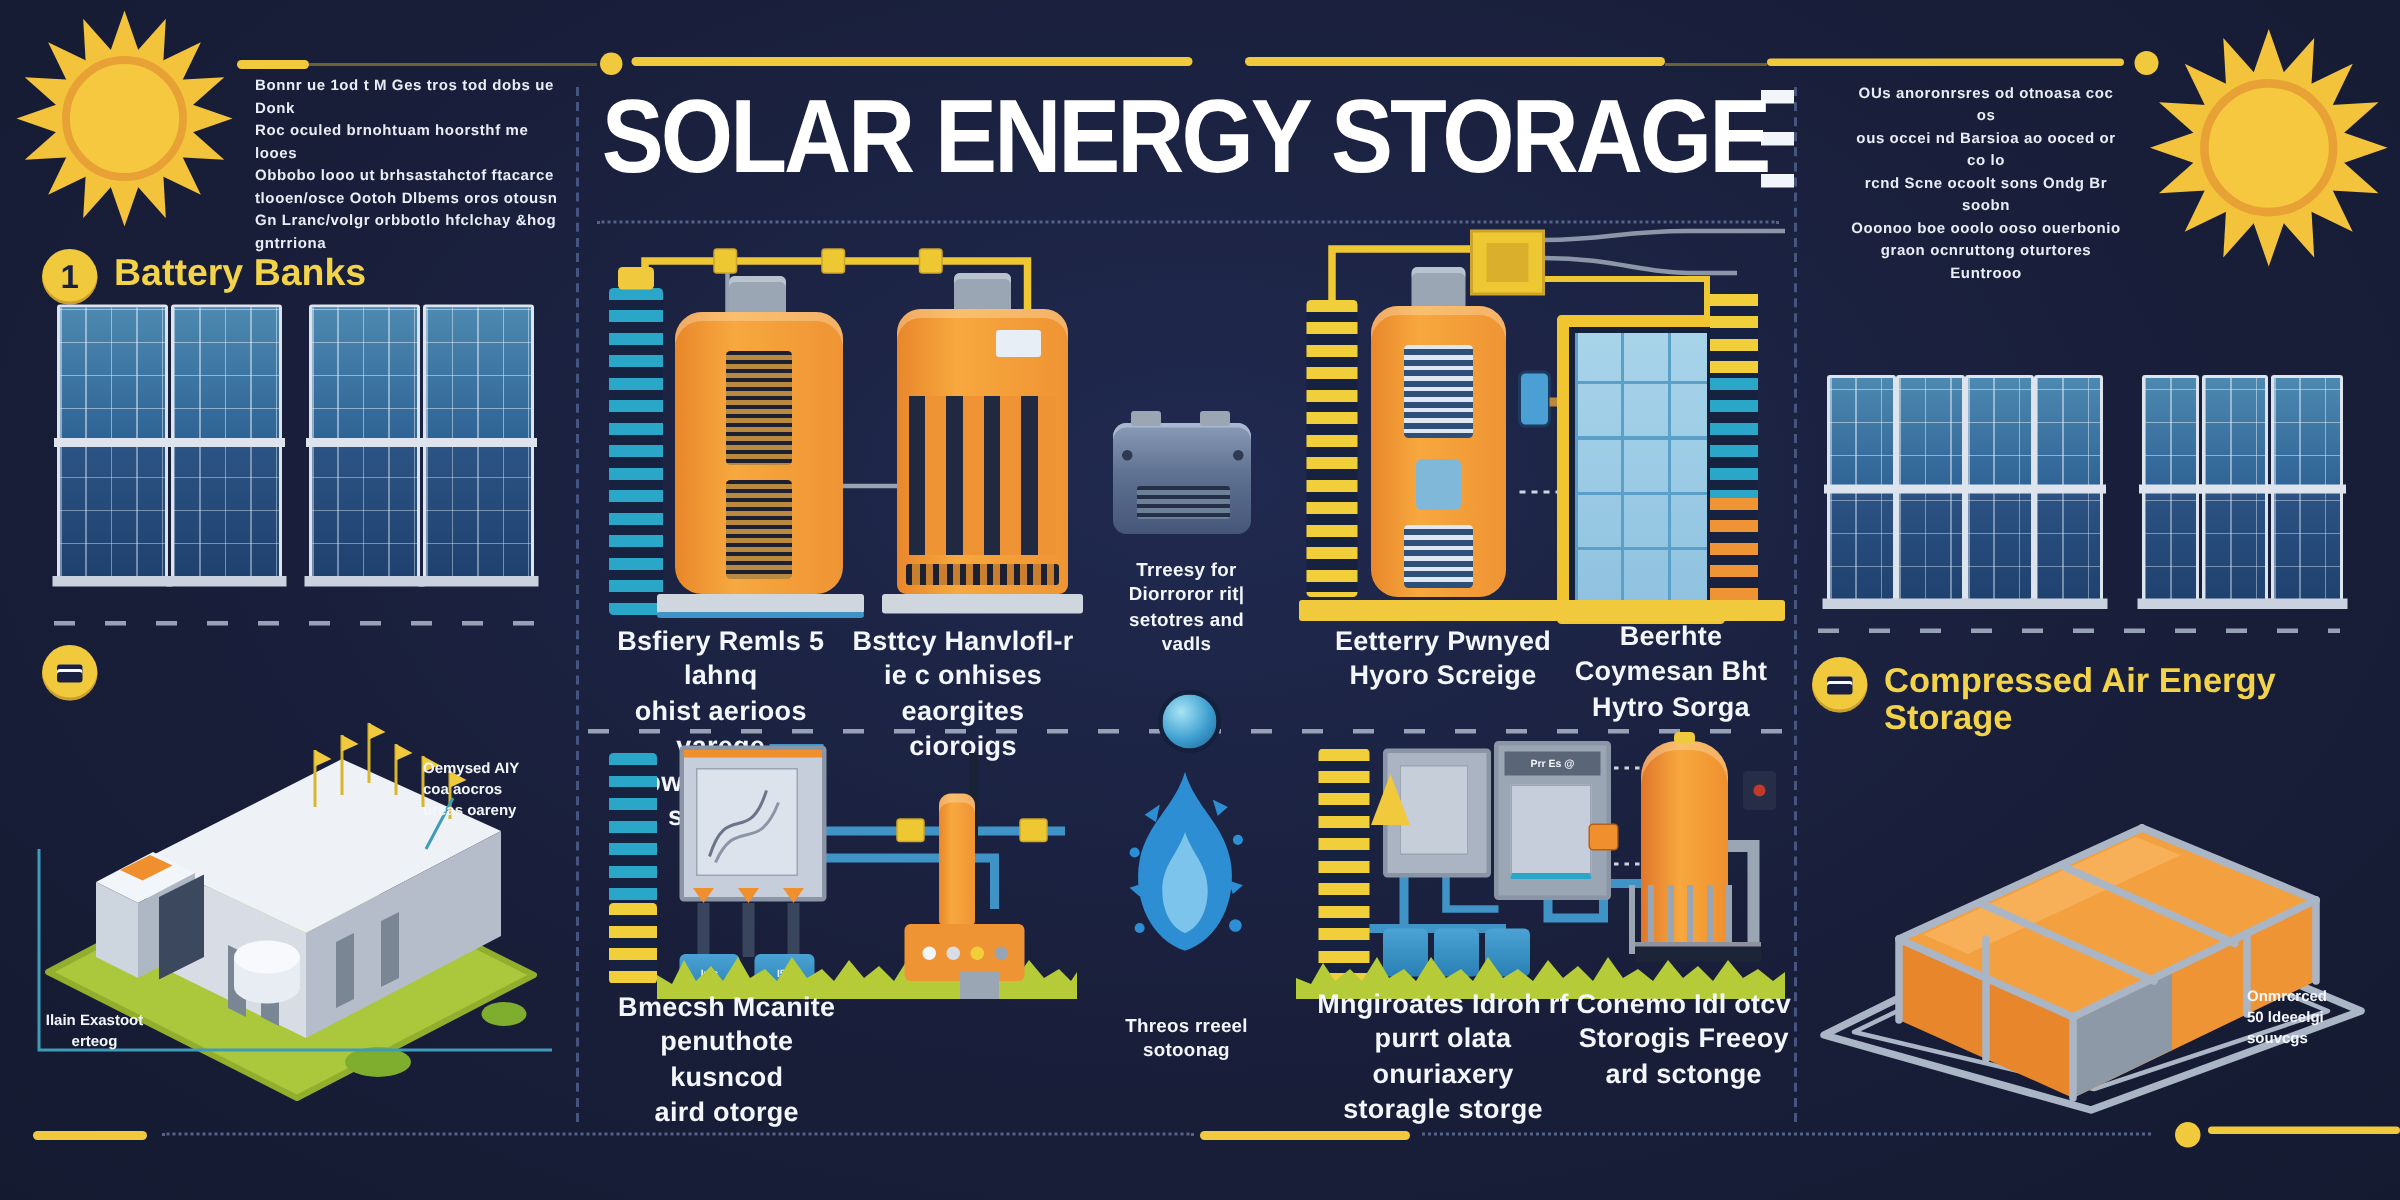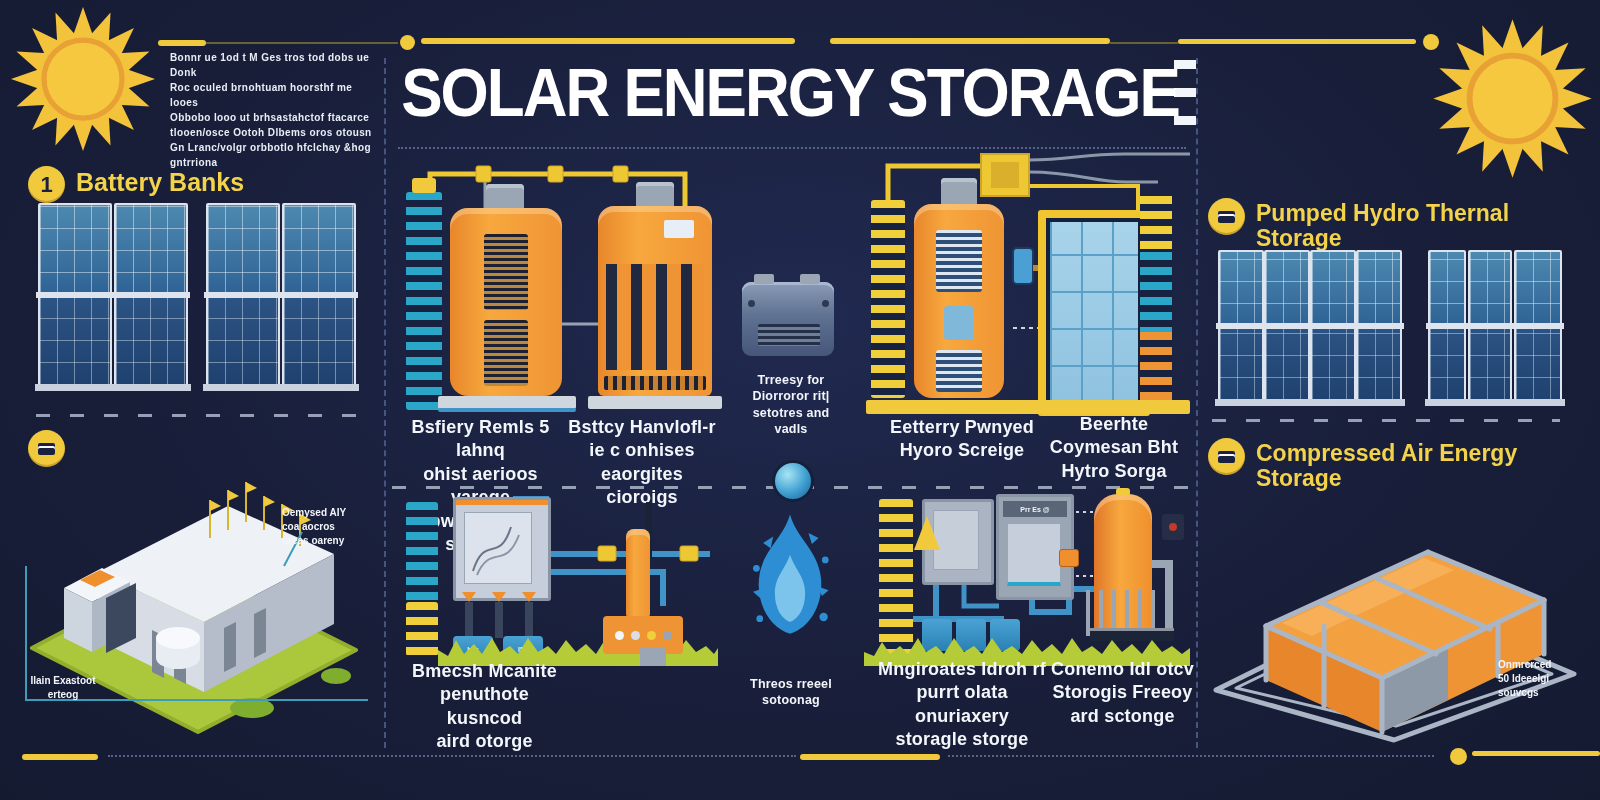--- a/index.html
+++ b/index.html
@@ -144,20 +144,25 @@
     </g>
     <circle r="52" fill="#f6c83f" stroke="#e8a134" stroke-width="7"></circle>
   </svg>
 
   <div class="para" style="left:170px;top:50px;width:205px;">Bonnr ue 1od t M Ges tros tod dobs ue Donk
 Roc oculed brnohtuam hoorsthf me looes
 Obbobo looo ut brhsastahctof ftacarce
 tlooen/osce Ootoh Dlbems oros otousn
 Gn Lranc/volgr orbbotlo hfclchay &amp;hog
 gntrriona</div>
+  <div class="para" style="left:1233px;top:55px;width:182px;text-align:center;">OUs anoronrsres od otnoasa coc os
+ous occei nd Barsioa ao ooced or co lo
+rcnd Scne ocoolt sons Ondg Br soobn
+Ooonoo boe ooolo ooso ouerbonio
+graon ocnruttong oturtores Euntrooo</div>
 
   <div class="whitebar" style="left:1174px;top:60px;"></div>
   <div class="whitebar" style="left:1174px;top:88px;"></div>
   <div class="whitebar" style="left:1174px;top:116px;"></div>
 
   <div class="title" style="left:392px;top:52px;width:796px;">SOLAR ENERGY STORAGE</div>
   <div class="dotline" style="left:398px;top:147px;width:788px;"></div>
 
   <div class="h-row" style="left:28px;top:166px;">
     <div class="badge">
@@ -240,26 +245,20 @@
     <ellipse cx="334" cy="224" rx="15" ry="8" fill="#7fae2f"></ellipse>
     <polyline points="24,114 24,248 366,248" fill="none" stroke="#3f9cb8" stroke-width="2"></polyline>
     <line x1="300" y1="80" x2="282" y2="114" stroke="#3f9cb8" stroke-width="2"></line>
   </svg>
   <div class="lbl" style="left:282px;top:506px;width:90px;">Oemysed AIY
 coa aocros
 ureas oareny</div>
   <div class="lbl" style="left:4px;top:674px;width:118px;text-align:center;">Ilain Exastoot
 erteog</div>
 
-  <div class="h-row" style="left:1208px;top:198px;width:330px;">
-    <div class="badge">
-        <div class="glyph"></div>
-      </div>
-    <div class="heading" style="width:260px;font-size:23px;">Pumped Hydro Thernal Storage</div>
-  </div>
 
   <div class="abs" style="left:1216px;top:250px;width:346px;height:158px;">
     <div class="sp" style="left:2px;top:0;width:42px;height:148px;">
         <div class="sp-top"></div>
         <div class="sp-bot"></div>
         <div class="sp-ledge"></div>
         <div class="sp-base"></div>
       </div>
     <div class="sp" style="left:48px;top:0;width:42px;height:148px;">
         <div class="sp-top"></div>

